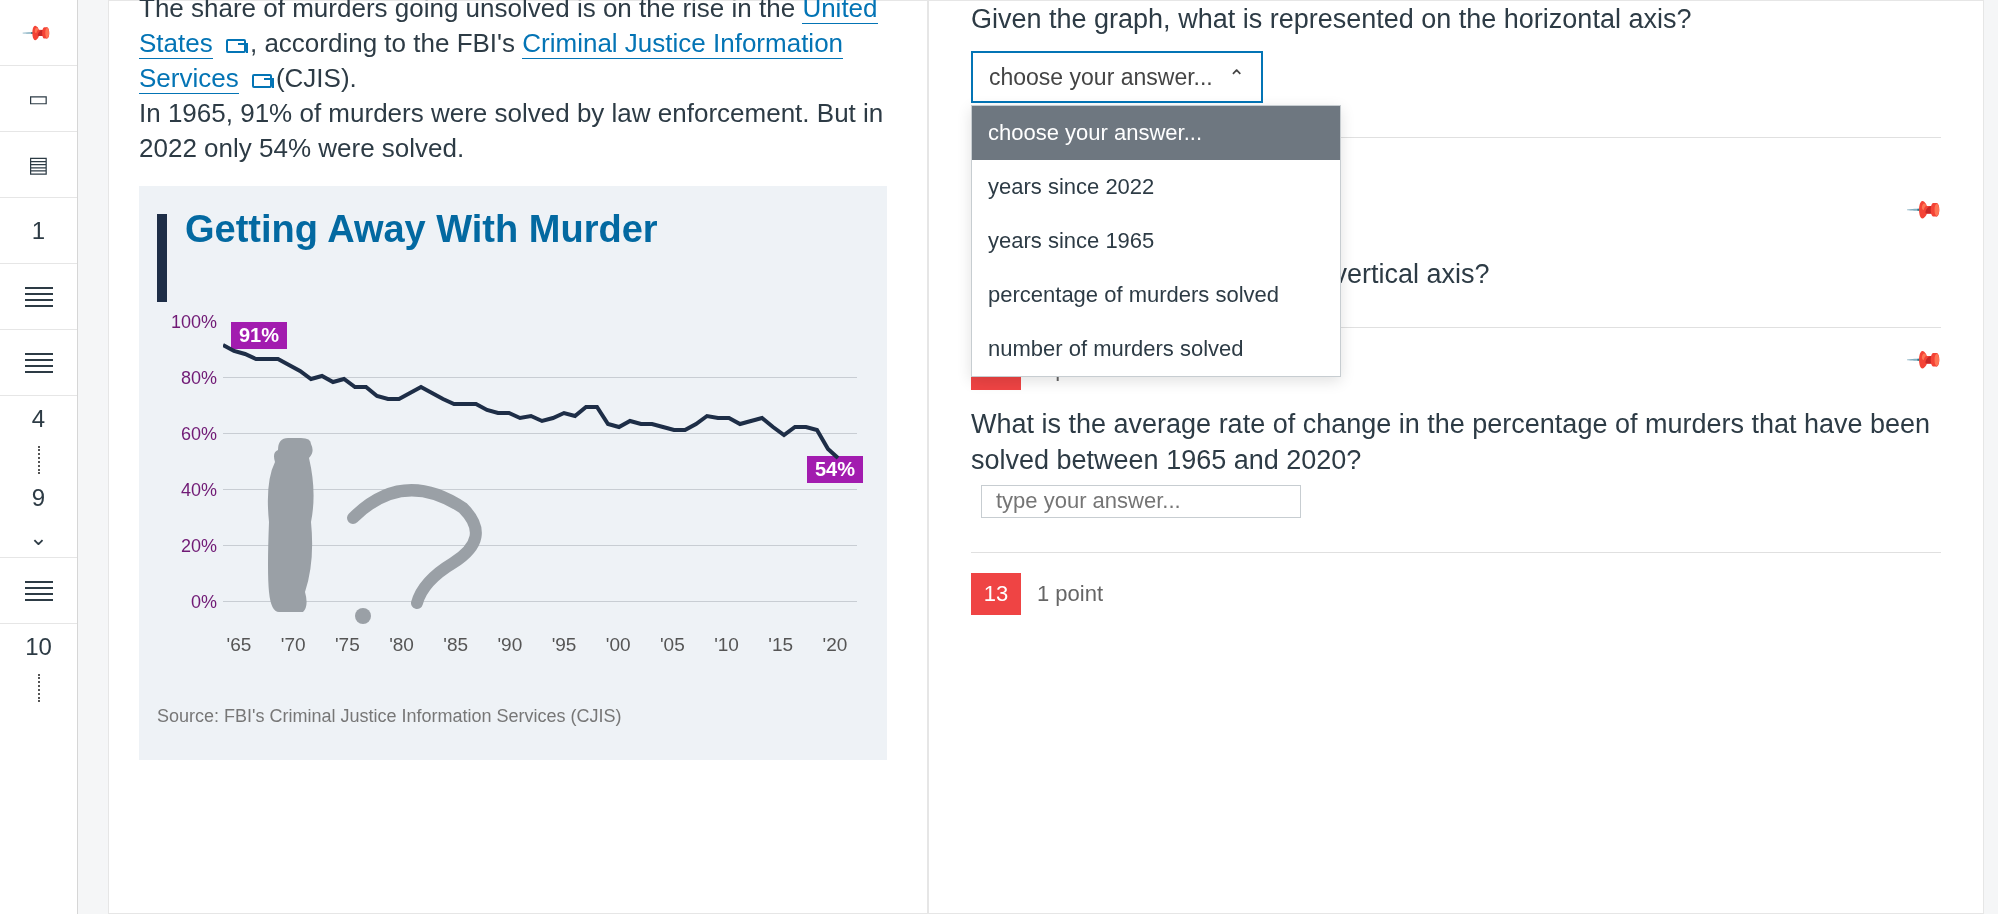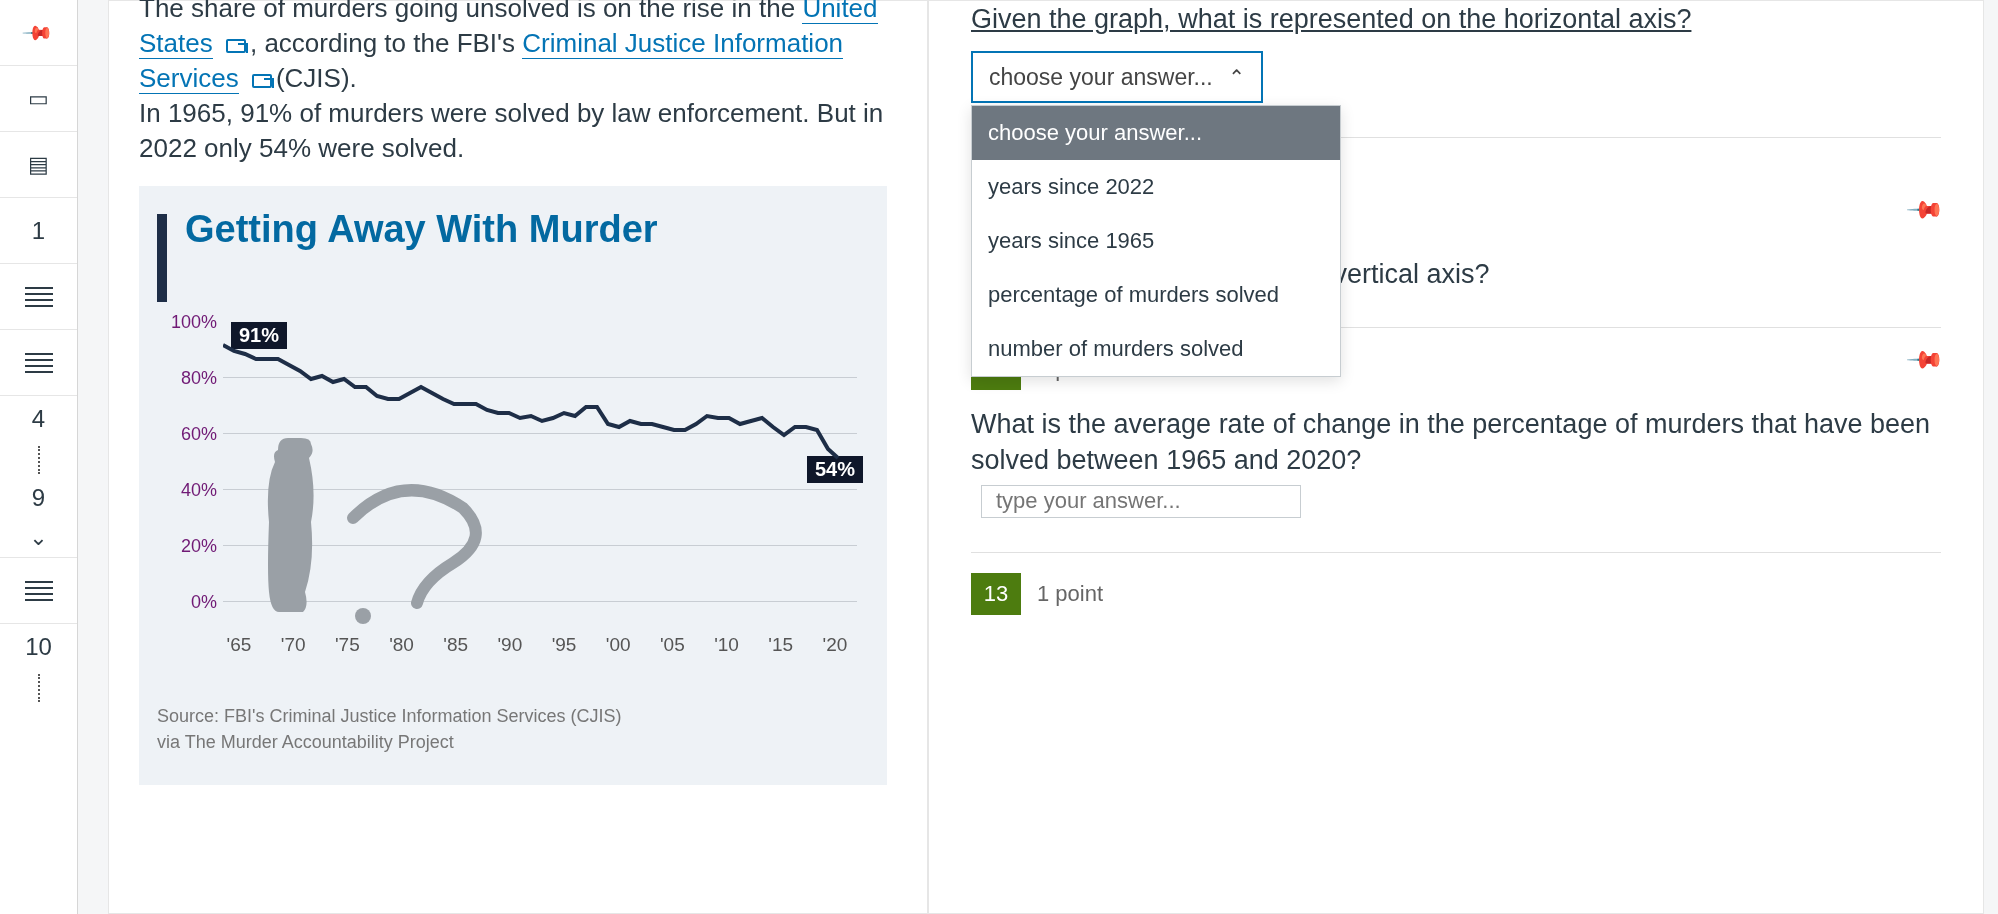--- a/index.html
+++ b/index.html
@@ -26,28 +26,28 @@
   .chart-card{background:#eef2f6;margin-top:20px;padding:22px 30px 30px 18px;}
   .chart-title-row{display:flex;gap:18px;}
   .bar{width:10px;background:#1e2e47;height:88px;margin-top:6px;}
   .chart-title{font-size:38px;font-weight:700;color:#0369a1;}
   .chart-sub{font-size:22px;color:#556;line-height:1.3;margin-top:2px;}
   .chart-plot{position:relative;height:310px;margin-top:18px;margin-left:6px;}
   .ytick{position:absolute;left:0;font-size:18px;color:#701a75;text-align:right;width:54px;}
   .gridline{position:absolute;left:60px;right:0;border-top:1px solid #c8cdd3;}
   .xlabels{position:relative;margin-left:60px;margin-top:4px;display:flex;justify-content:space-between;font-size:19px;color:#555;}
   .xlabels span{width:44px;text-align:center;}
-  .badge{position:absolute;background:#0f172a;color:#fff;font-size:20px;font-weight:600;padding:2px 8px;}
+  .badge{position:absolute;background:#a21caf;color:#fff;font-size:20px;font-weight:600;padding:2px 8px;}
   svg.linepath{position:absolute;left:60px;top:0;}
   .chart-source{font-size:18px;color:#777;margin-top:48px;line-height:1.4;}
   
   .right-col{flex:1;background:#fff;border:1px solid #e6e6e6;padding:0 42px;}
   .q-block{padding:20px 0 34px 0;border-bottom:1px solid #e0e0e0;position:relative;}
   .q-head{display:flex;align-items:center;gap:16px;}
-  .q-num{background:#4d7c0f;color:#fff;font-size:22px;width:50px;height:42px;display:flex;align-items:center;justify-content:center;}
+  .q-num{background:#ef4444;color:#fff;font-size:22px;width:50px;height:42px;display:flex;align-items:center;justify-content:center;}
   .q-points{color:#666;font-size:22px;}
   .pin-right{position:absolute;right:0;top:18px;font-size:24px;color:#666;cursor:pointer;transform:rotate(45deg);}
   .q-text{font-size:27px;margin-top:16px;line-height:1.35;margin-left:74px;}
   .q-block.first .q-text{margin-left:0;}
   .select-wrap{margin-top:14px;position:relative;width:292px;}
   .select-box{border:2px solid #0374b5;height:52px;display:flex;align-items:center;padding:0 16px;font-size:23px;color:#444;cursor:pointer;background:#fff;justify-content:space-between;}
   .select-box .chev{font-size:20px;}
   .dropdown{position:absolute;top:54px;left:0;width:370px;background:#fff;border:1px solid #c7cdd1;box-shadow:0 4px 14px rgba(0,0,0,0.12);z-index:10;}
   .dropdown .opt{padding:14px 16px;font-size:22px;color:#2d3b45;cursor:pointer;}
   .dropdown .opt.sel{background:#6e7780;color:#fff;}
@@ -168,29 +168,28 @@
             <span>'90</span>
             <span>'95</span>
             <span>'00</span>
             <span>'05</span>
             <span>'10</span>
             <span>'15</span>
             <span>'20</span>
         </div>
         <div class="chart-source">
           <div>Source: FBI's Criminal Justice Information Services (CJIS)</div>
-          <div>via The Murder Accountability Project</div>
         </div>
       </div>
     </div>
 
     <div class="right-col">
 
       <div class="q-block first" style="padding-top:0;">
-        <div class="q-text" style="margin-top:0;text-decoration:underline;">Given the graph, what is represented on the horizontal axis?</div>
+        <div class="q-text" style="margin-top:0;">Given the graph, what is represented on the horizontal axis?</div>
         <div class="select-wrap">
           <div class="select-box">
             <span>choose your answer...</span>
             <span class="chev">⌃</span>
           </div>
           <div class="dropdown">
             <div class="opt sel">choose your answer...</div>
             <div class="opt">years since 2022</div>
             <div class="opt">years since 1965</div>
             <div class="opt">percentage of murders solved</div>

